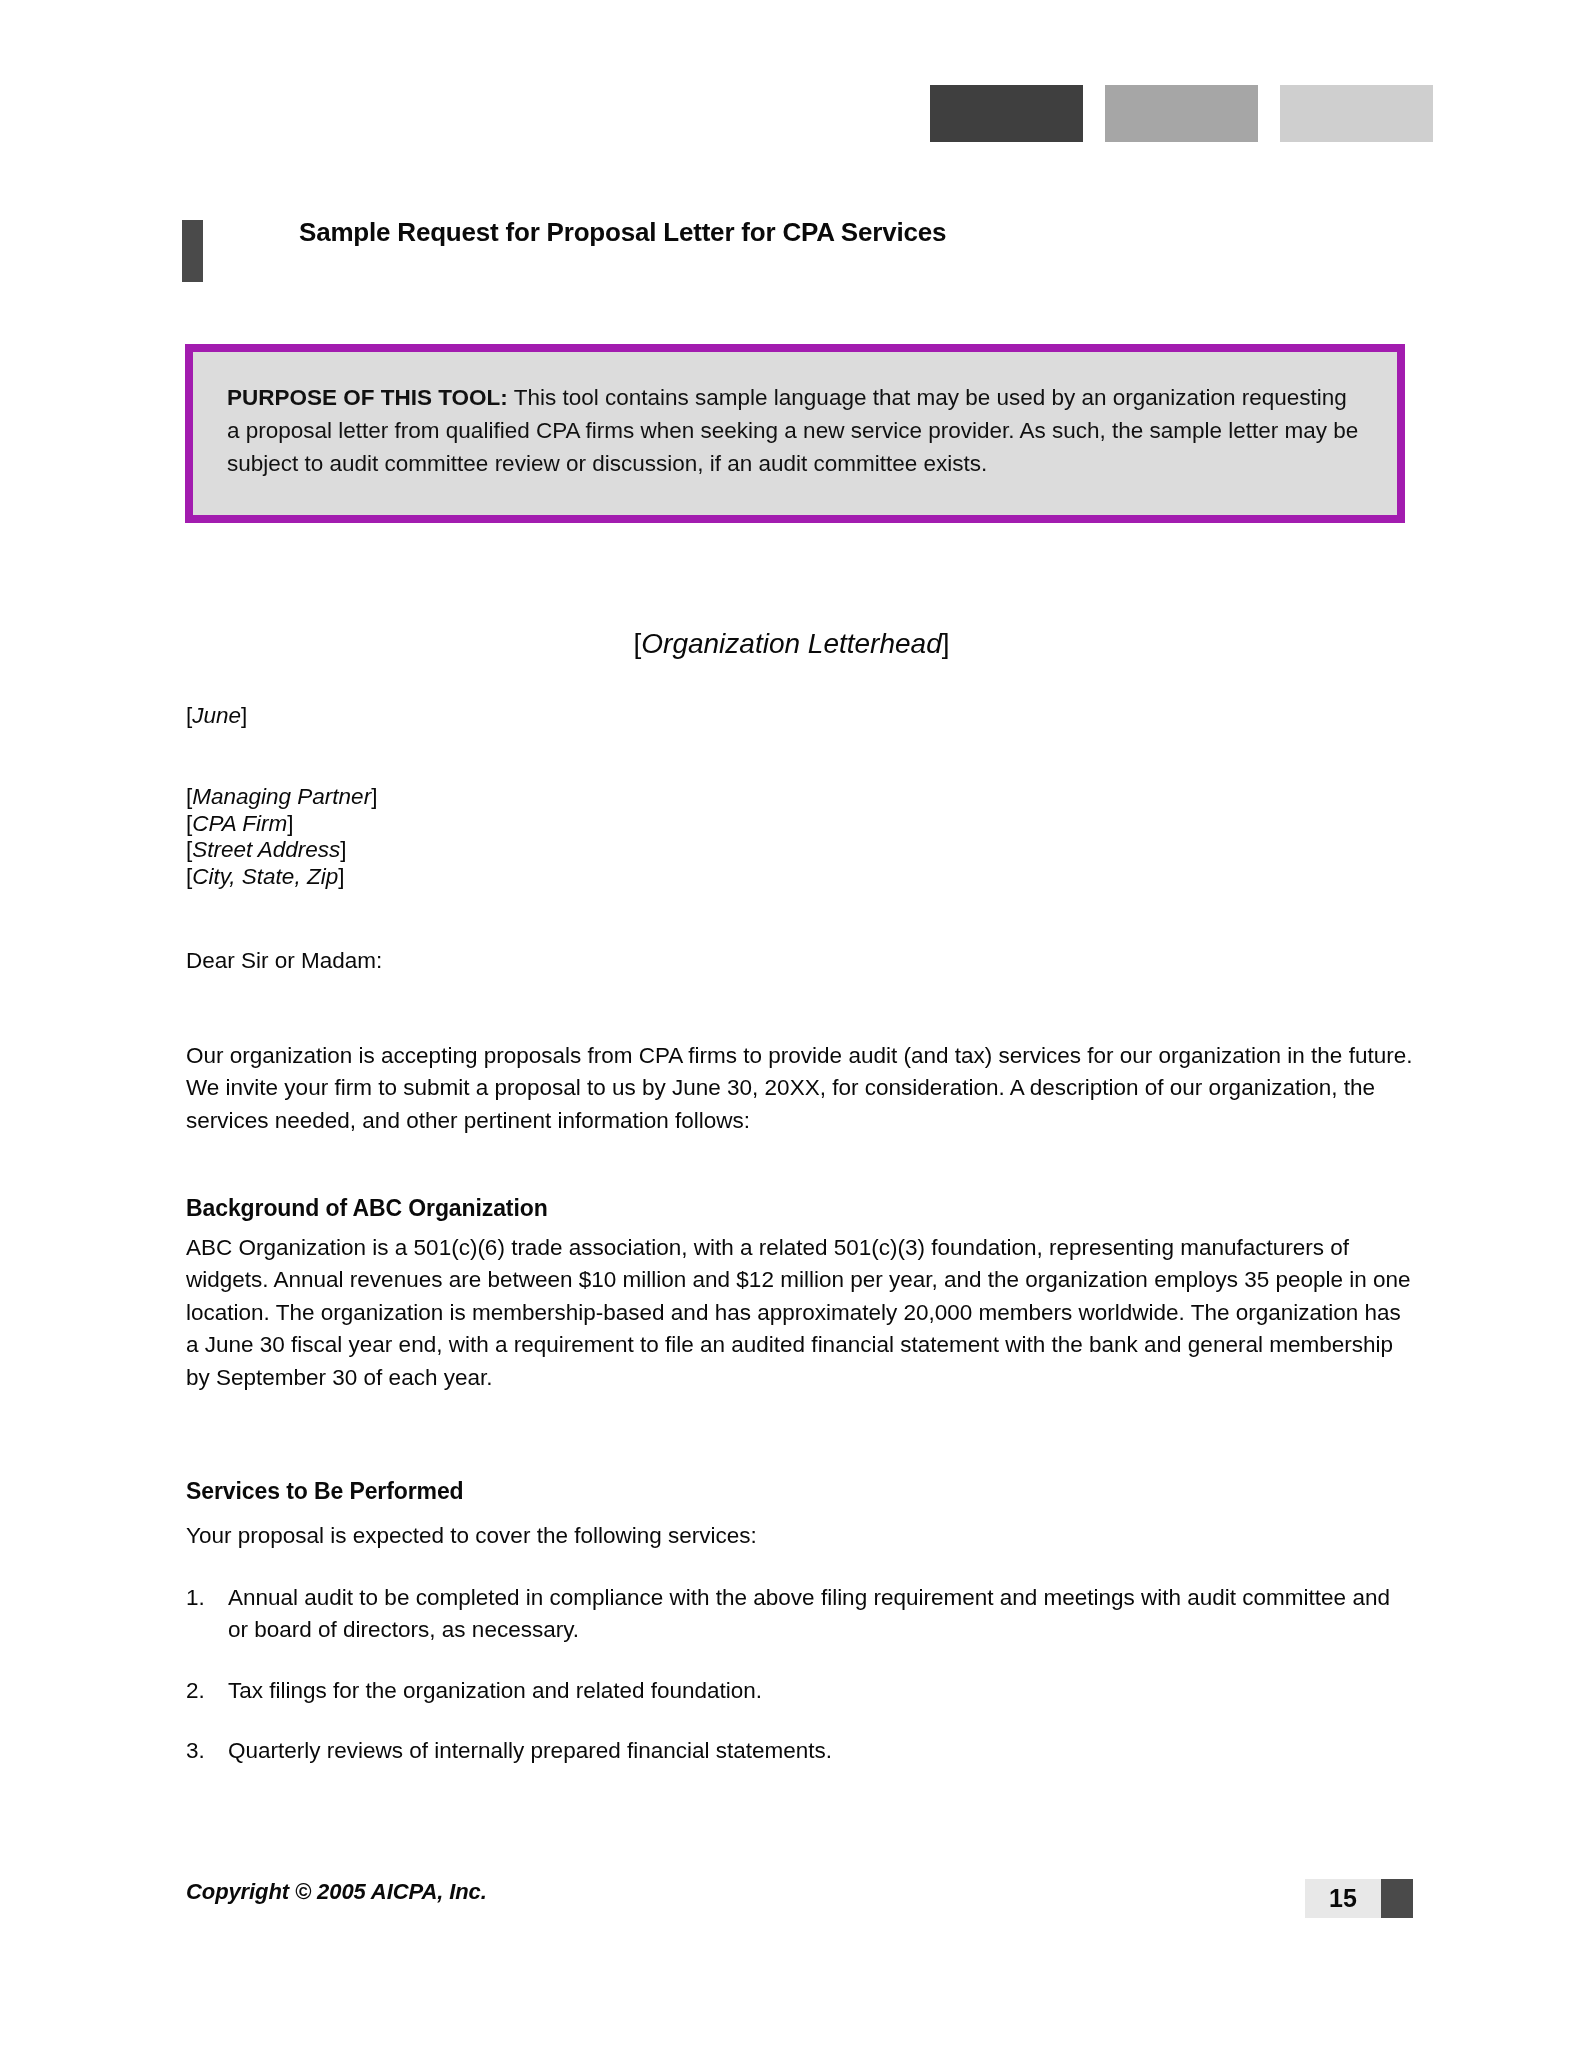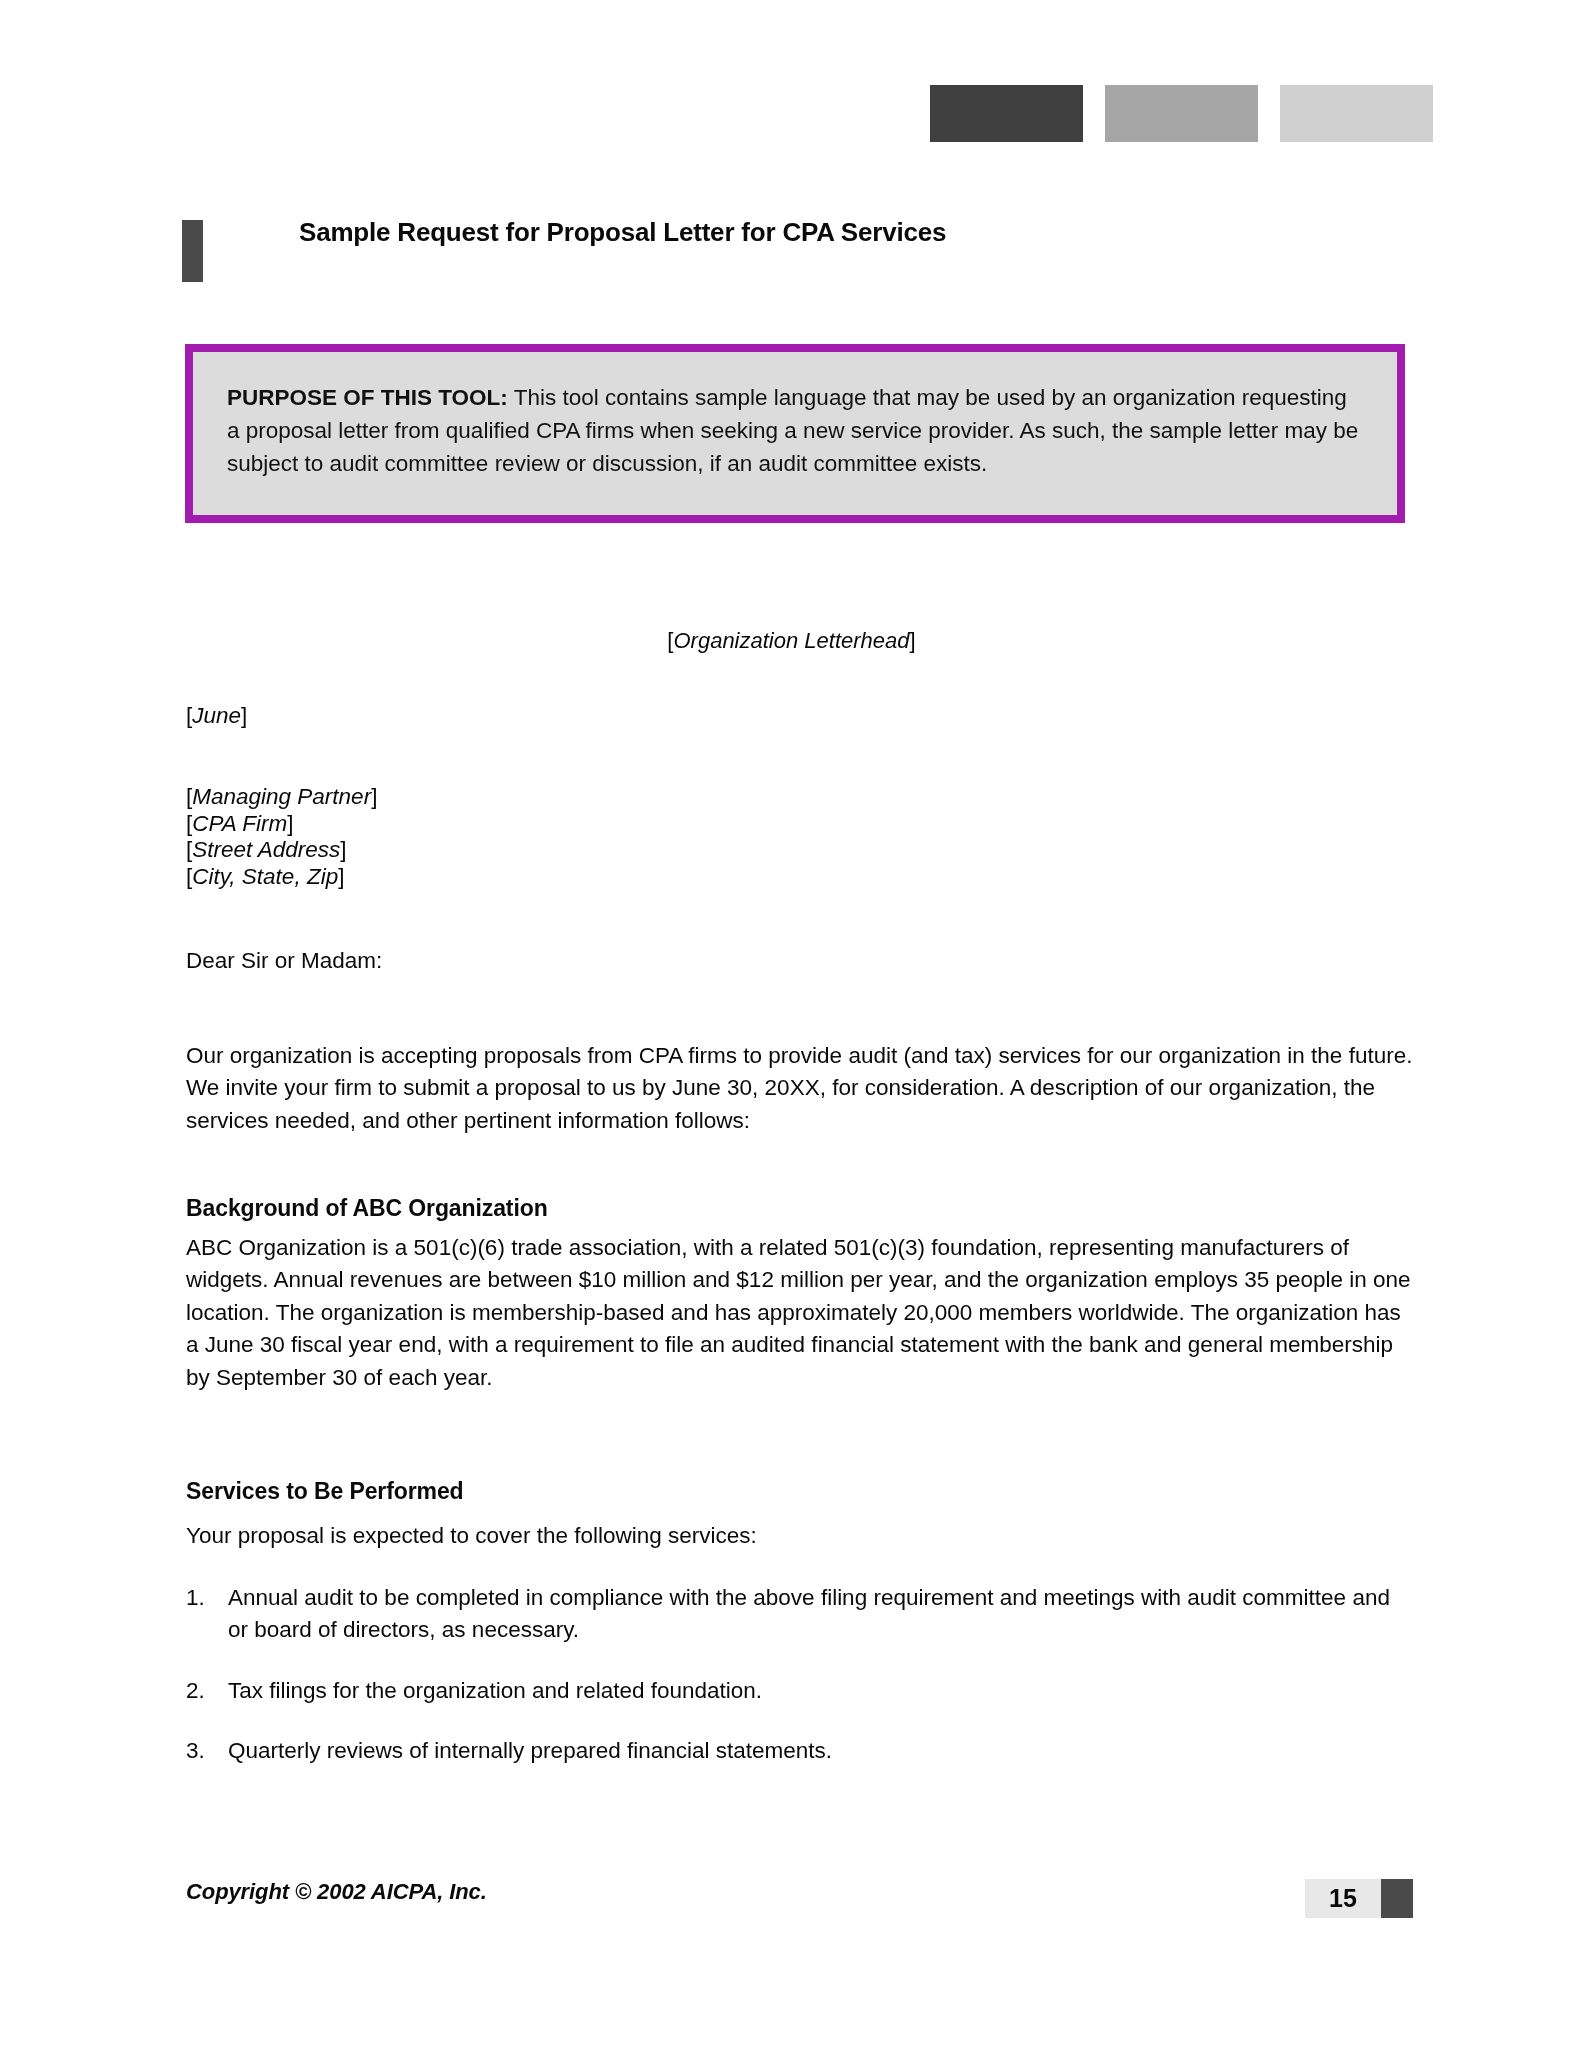--- a/index.html
+++ b/index.html
@@ -83,21 +83,21 @@
     font-weight: bold;
   }
 
   
   .letterhead {
     position: absolute;
     top: 628px;
     left: 0;
     width: 1583px;
     text-align: center;
-    font-size: 22px;
+    font-size: 28px;
   }
   .letterhead .br { font-style: normal; }
   .letterhead .it { font-style: italic; }
 
   .doc-col {
     position: absolute;
     left: 186px;
     width: 1230px;
     font-size: 22.5px;
     line-height: 1.44;
@@ -224,19 +224,19 @@
     <li>
       <span class="num">2.</span>
       <span class="txt">Tax filings for the organization and related foundation.</span>
     </li>
     <li>
       <span class="num">3.</span>
       <span class="txt">Quarterly reviews of internally prepared financial statements.</span>
     </li>
   </ol>
 
-  <div class="footer-copy">Copyright © 2002 AICPA, Inc.</div>
+  <div class="footer-copy">Copyright © 2005 AICPA, Inc.</div>
   <div class="footer-page">
     <div class="page-num-box">15</div>
     <div class="page-num-square"></div>
   </div>
 
 </div>
 
 </body></html>

